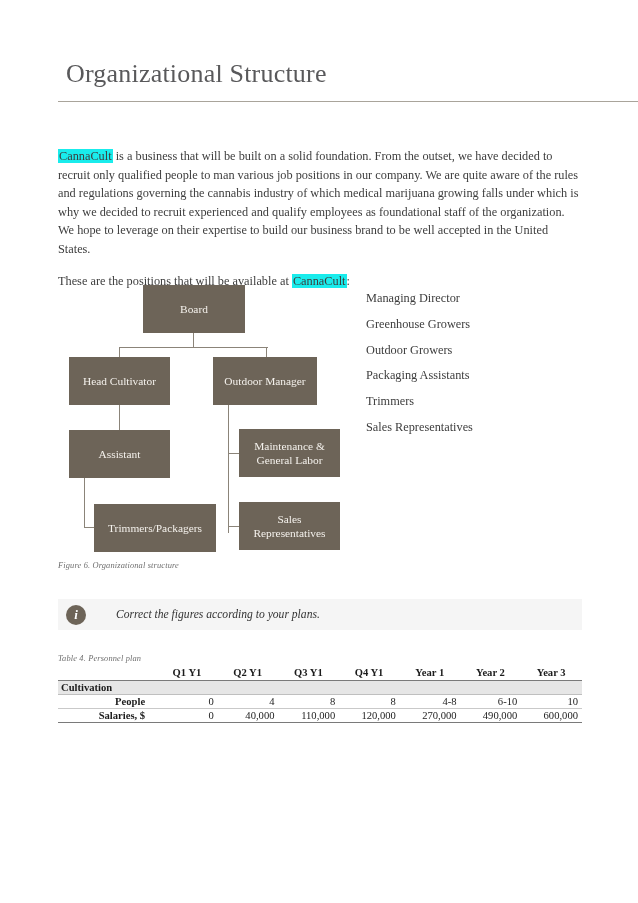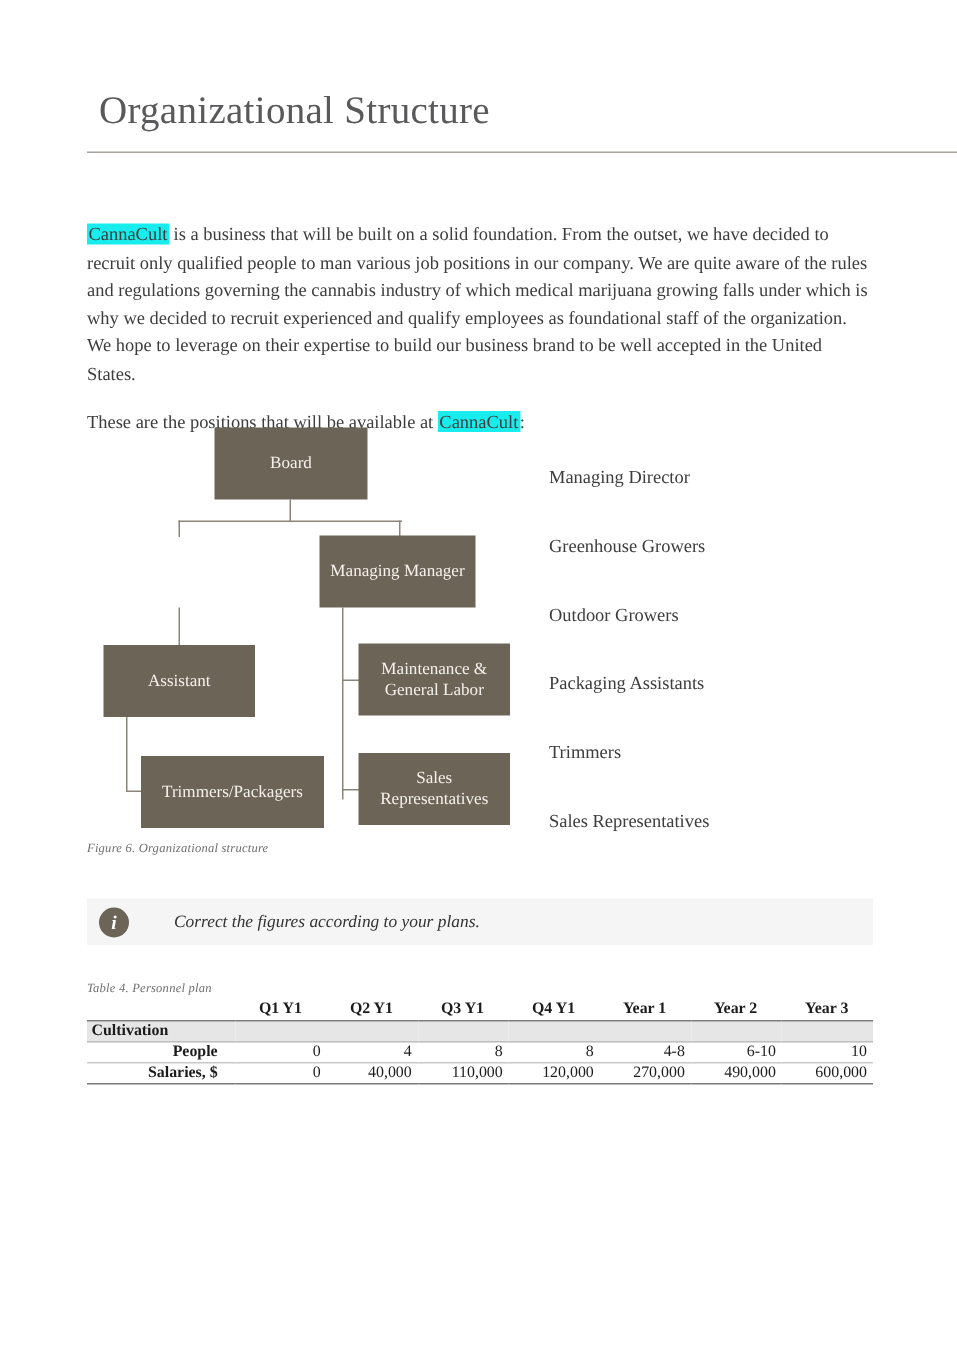--- a/index.html
+++ b/index.html
@@ -120,21 +120,20 @@
     top: 286px;
     width: 215px;
     margin: 0;
     padding: 0;
     list-style: none;
   }
   #positions-list li {
     font-size: 12.3px;
     line-height: 25.8px;
     color: #3d3d3d;
-    margin-top: 20px;
   }
 
   
   #figure-caption {
     position: absolute;
     left: 58px;
     top: 561px;
     font-size: 8.4px;
     font-style: italic;
     color: #6e6e6e;
@@ -247,21 +246,22 @@
   <div class="conn v" id="c-left-down"></div>
   <div class="conn v" id="c-right-down"></div>
   <div class="conn v" id="c-hc-down"></div>
   <div class="conn v" id="c-as-down"></div>
   <div class="conn h" id="c-as-h"></div>
   <div class="conn v" id="c-gm-down"></div>
   <div class="conn h" id="c-gm-h1"></div>
   <div class="conn h" id="c-gm-h2"></div>
 
   <div class="node" id="node-board">Board</div>
-  <div class="node" id="node-general-manager">Managing Manager</div>
+  <div class="node" id="node-head-cultivator">Head Cultivator</div>
+  <div class="node" id="node-general-manager">Outdoor Manager</div>
   <div class="node" id="node-assistant">Assistant</div>
   <div class="node" id="node-maintenance">Maintenance &amp; General Labor</div>
   <div class="node" id="node-trimmers">Trimmers/Packagers</div>
   <div class="node" id="node-sales">Sales Representatives</div>
 </div>
 
 <ul id="positions-list">
   <li>Managing Director</li>
   <li>Greenhouse Growers</li>
   <li>Outdoor Growers</li>

